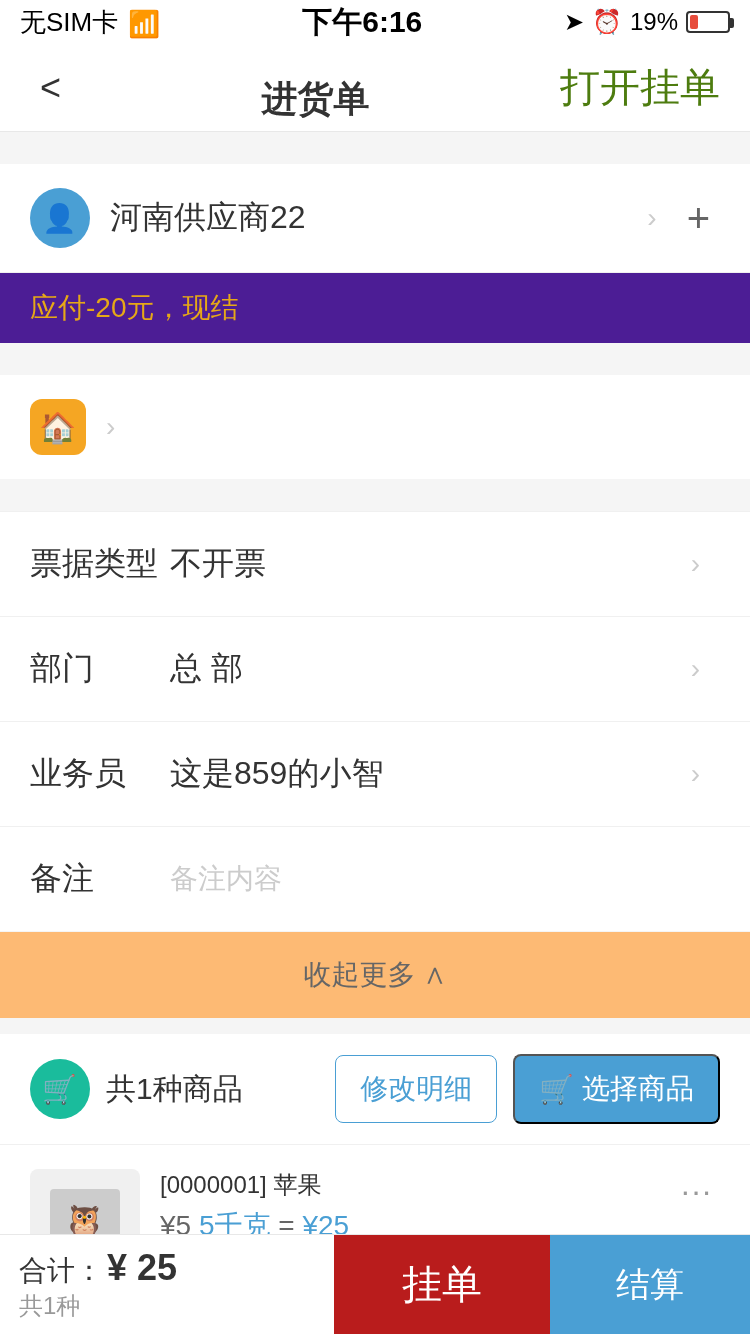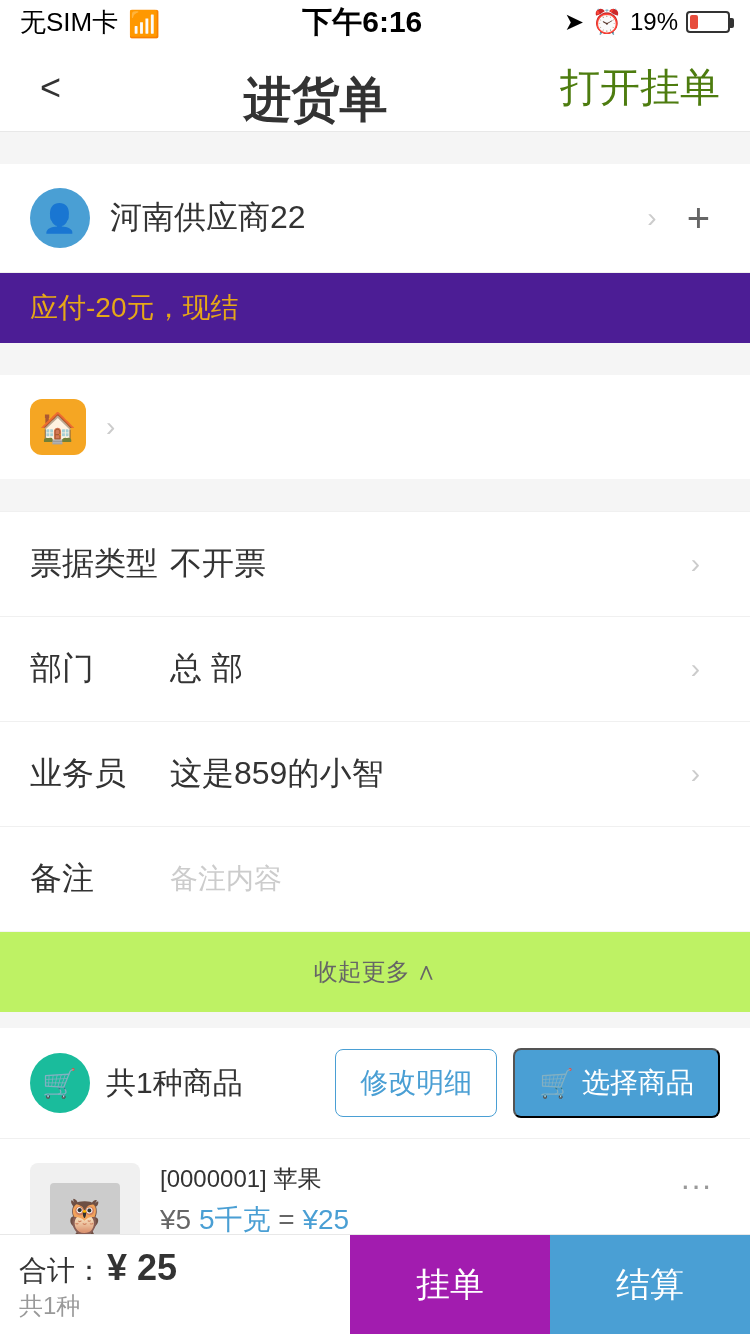--- a/index.html
+++ b/index.html
@@ -50,21 +50,21 @@
       padding: 0 30px;
       border-bottom: 1px solid #e8e8e8;
     }
     .nav-back {
       font-size: 36px;
       color: #333;
       cursor: pointer;
       padding: 10px;
     }
     .nav-title {
-      font-size: 48px;
+      font-size: 36px;
       font-weight: 600;
       color: #333;
       margin-top: 24px;
     }
     .nav-action {
       font-size: 40px;
       color: #4d7c0f;
       cursor: pointer;
     }
 
@@ -153,24 +153,24 @@
       color: #333;
     }
     .form-placeholder {
       flex: 1;
       font-size: 28px;
       color: #ccc;
     }
 
     
     .collapse-btn {
-      background: #bef264;
+      background: #fdba74;
       text-align: center;
       padding: 24px;
-      font-size: 24px;
+      font-size: 28px;
       color: #666;
       cursor: pointer;
       margin-top: 1px;
     }
 
     
     .product-header {
       display: flex;
       align-items: center;
       padding: 20px 30px;
@@ -274,25 +274,25 @@
     .total-amount {
       font-size: 36px;
       font-weight: 600;
       color: #333;
     }
     .total-count {
       font-size: 24px;
       color: #999;
     }
     .btn-hang {
-      width: 200px;
+      width: 216px;
       height: 100px;
-      background: #a21caf;
+      background: #b91c1c;
       color: #fff;
-      font-size: 34px;
+      font-size: 40px;
       display: flex;
       align-items: center;
       justify-content: center;
       cursor: pointer;
     }
     .btn-checkout {
       width: 200px;
       height: 100px;
       background: #4a9fd4;
       color: #fff;

